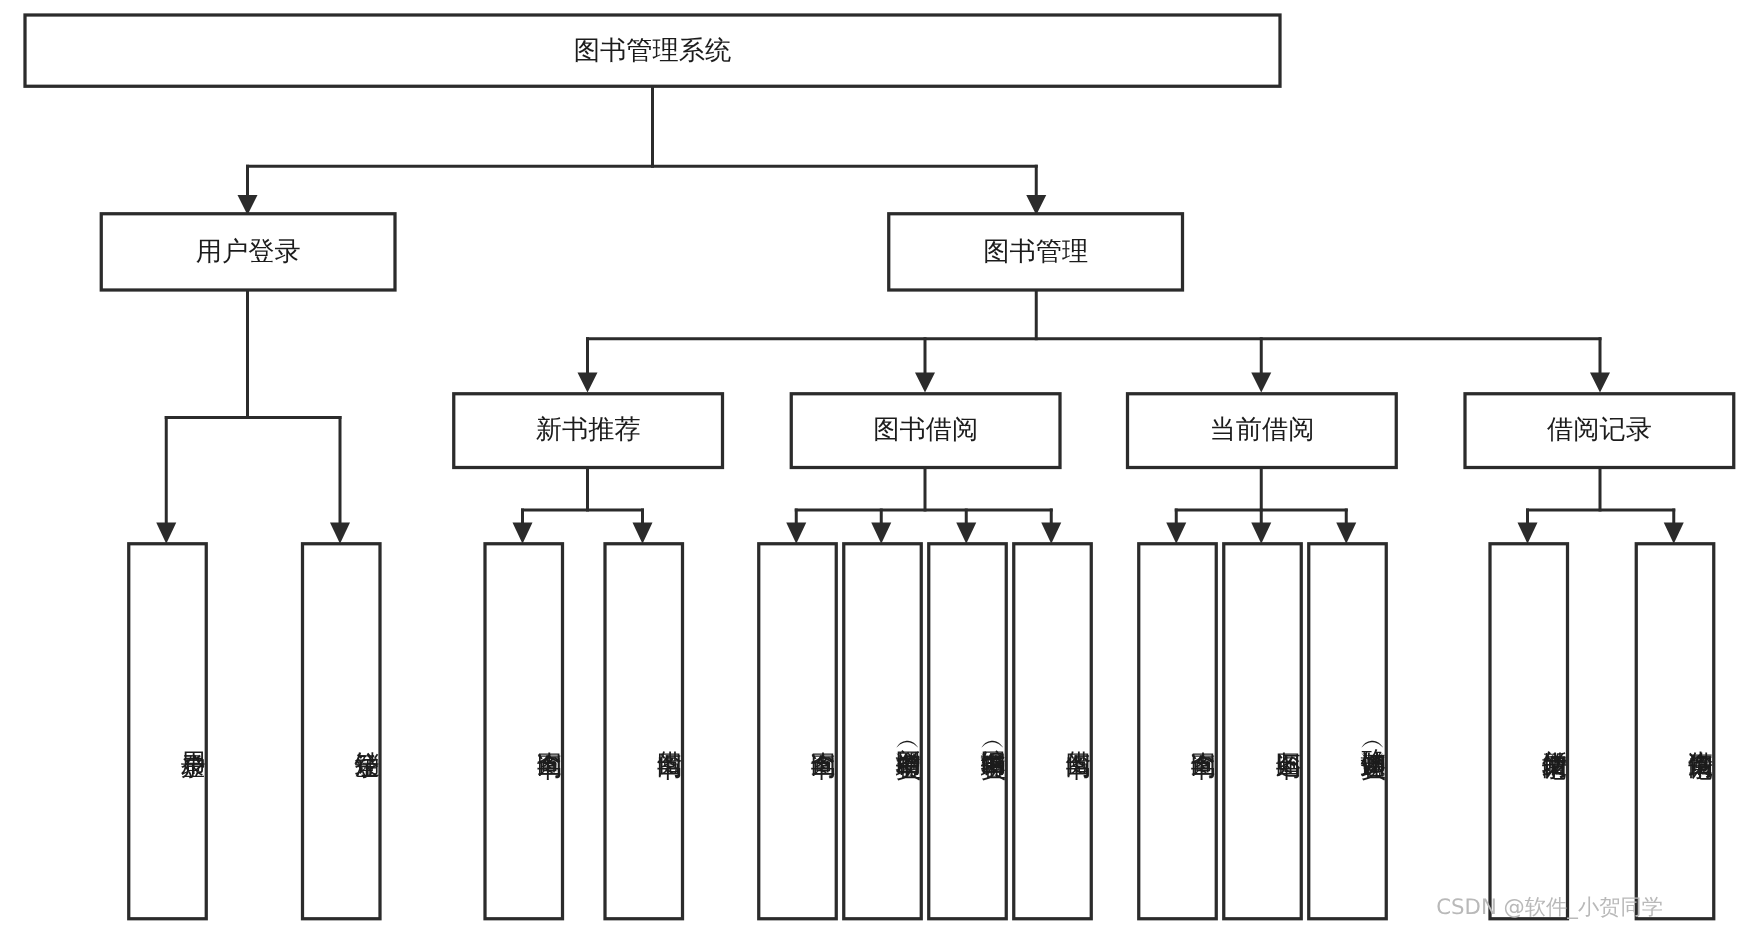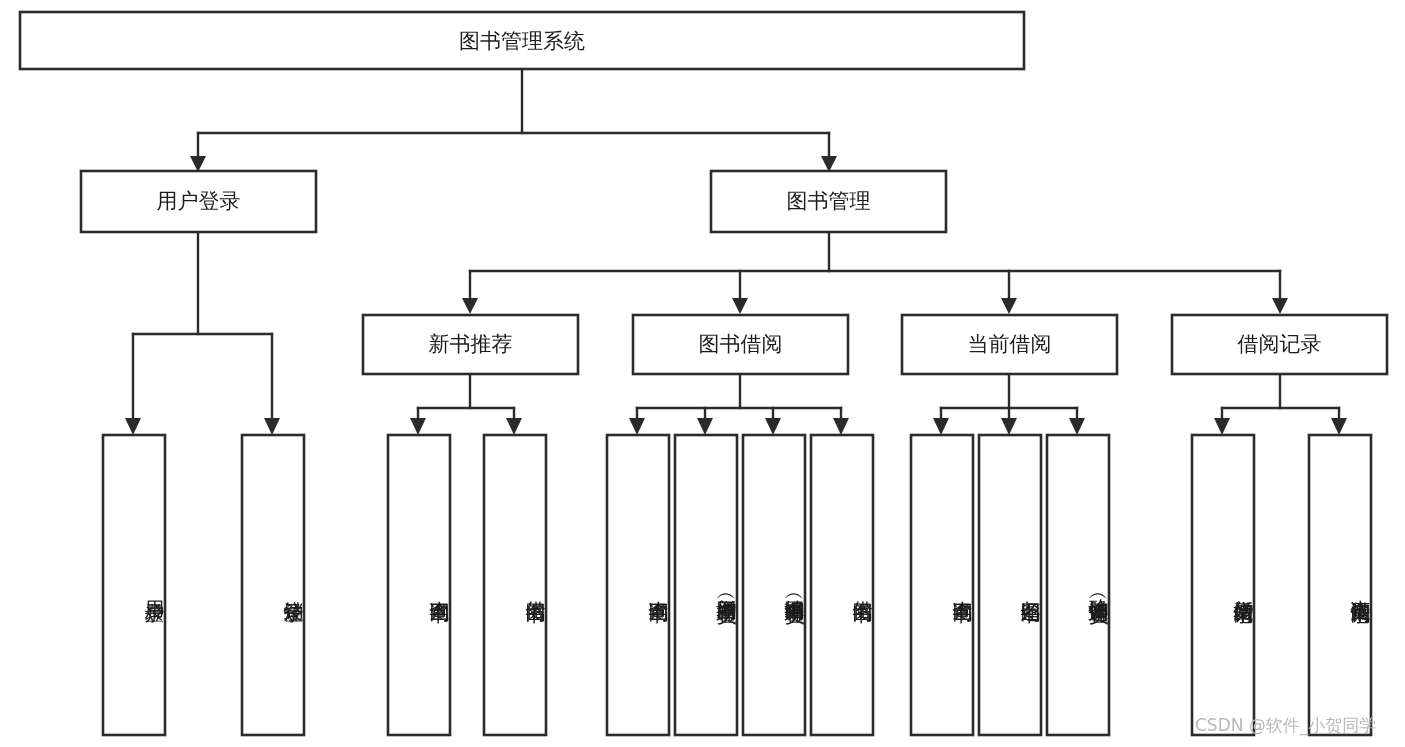--- a/index.html
+++ b/index.html
@@ -195,15 +195,15 @@
   <div class="node-label-v" style="left:743px; top:443px; width:62px; height:288px;">编辑图书（管理员）</div>
   <div class="node-label-v" style="left:811px; top:443px; width:62px; height:288px;">借阅图书</div>
 
   <div class="node-label-v" style="left:911px; top:443px; width:62px; height:288px;">查询图书</div>
   <div class="node-label-v" style="left:979px; top:443px; width:62px; height:288px;">归还图书</div>
   <div class="node-label-v" style="left:1047px; top:443px; width:62px; height:288px;">确认归还（管理员）</div>
 
   <div class="node-label-v" style="left:1192px; top:443px; width:62px; height:288px;">新增借阅记录</div>
   <div class="node-label-v" style="left:1309px; top:443px; width:62px; height:288px;">查询借阅记录</div>
 
-  <div class="watermark" style="left:1195px; top:714px;">CSDN @软件_小贺同学</div>
+  <div class="watermark" style="left:1149px; top:714px;">CSDN @软件_小贺同学</div>
 
 </div>
 
 </body></html>

